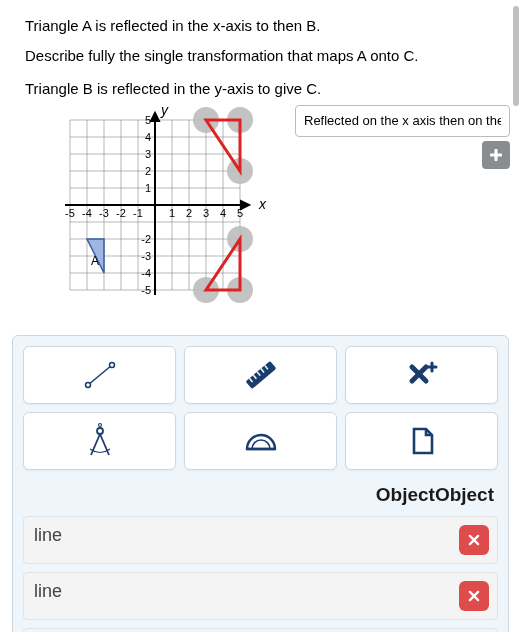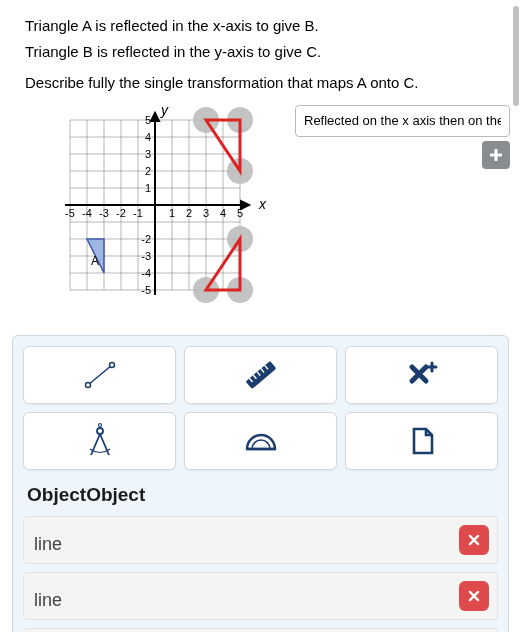--- a/index.html
+++ b/index.html
@@ -23,43 +23,43 @@
   .tool-panel {
     margin: 16px 12px 0 12px; background: #eff6fb; border: 1px solid #ccd6de;
     border-radius: 6px; padding: 10px 10px 4px 10px;
   }
   .tool-grid { display: grid; grid-template-columns: 1fr 1fr 1fr; gap: 8px; }
   .tool-btn {
     background: #fff; border: 1px solid #d0d8de; border-radius: 6px;
     height: 58px; display: flex; align-items: center; justify-content: center;
     cursor: pointer; box-shadow: 0 1px 2px rgba(0,0,0,0.05);
   }
-  .obj-header { display: flex; justify-content: flex-start; padding: 14px 4px 10px 4px;
+  .obj-header { display: flex; justify-content: flex-end; padding: 14px 4px 10px 4px;
     font-weight: bold; font-size: 19px; color: #1a1a1a; }
   .obj-row {
-    display: flex; align-items: flex-end; justify-content: space-between;
+    display: flex; align-items: flex-start; justify-content: space-between;
     background: #f4f4f4; border: 1px solid #e2e2e2; border-radius: 4px;
     padding: 8px 8px 8px 10px; margin-bottom: 8px;
   }
   .obj-label { color: #444; font-size: 18px; }
   .remove-btn {
     width: 30px; height: 30px; background: #de4b4b; border-radius: 6px;
     display: flex; align-items: center; justify-content: center; cursor: pointer;
   }
   .remove-btn svg { fill: #fff; } 
   .scrollbar { position: fixed; right: 2px; top: 6px; width: 6px; height: 100px;
     background: #c0c0c0; border-radius: 3px; }
 </style>
 </head>
 <body>
 
 <div class="main">
-  <div class="question-text">Triangle A is reflected in the x-axis to give B.</div>
+  <div class="question-text">Triangle A is reflected in the x-axis to then B.</div>
+  <div class="question-text q2">Describe fully the single transformation that maps A onto C.</div>
   <div class="question-text" style="margin-top:0;">Triangle B is reflected in the y-axis to give C.</div>
-  <div class="question-text q2">Describe fully the single transformation that maps A onto C.</div>
 
   <div class="work-row">
     <div class="graph-box">
       <svg width="255" height="210" viewBox="0 0 255 210">
 
         <g stroke="#999" stroke-width="0.6">
           
           
         </g>
 

